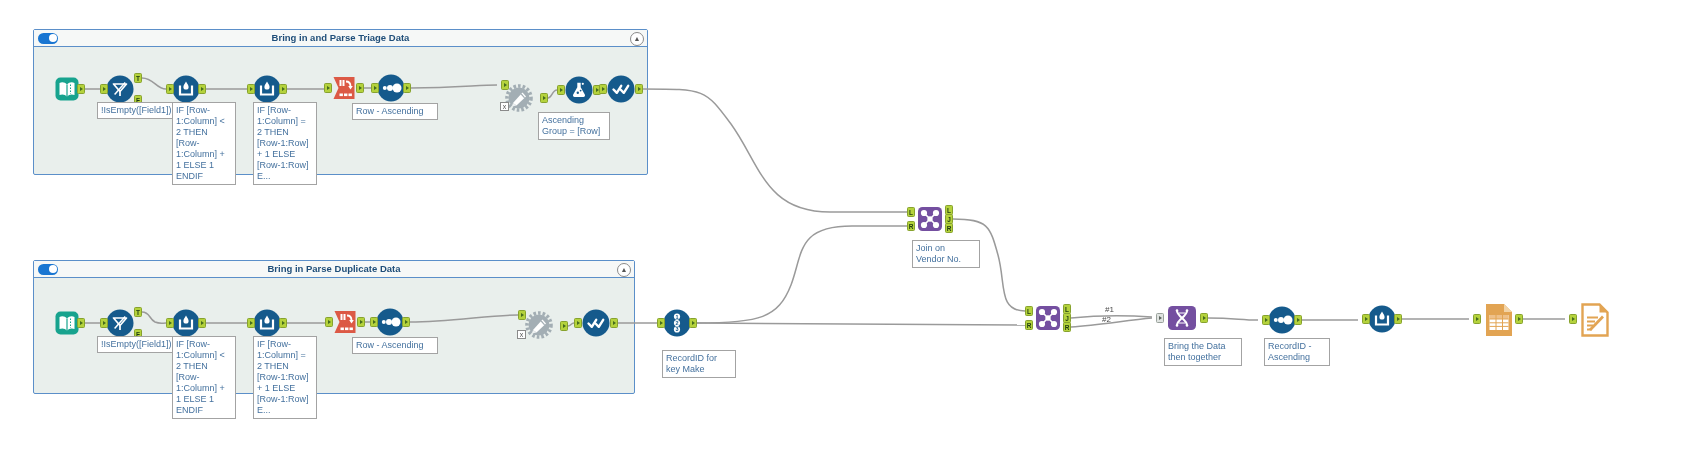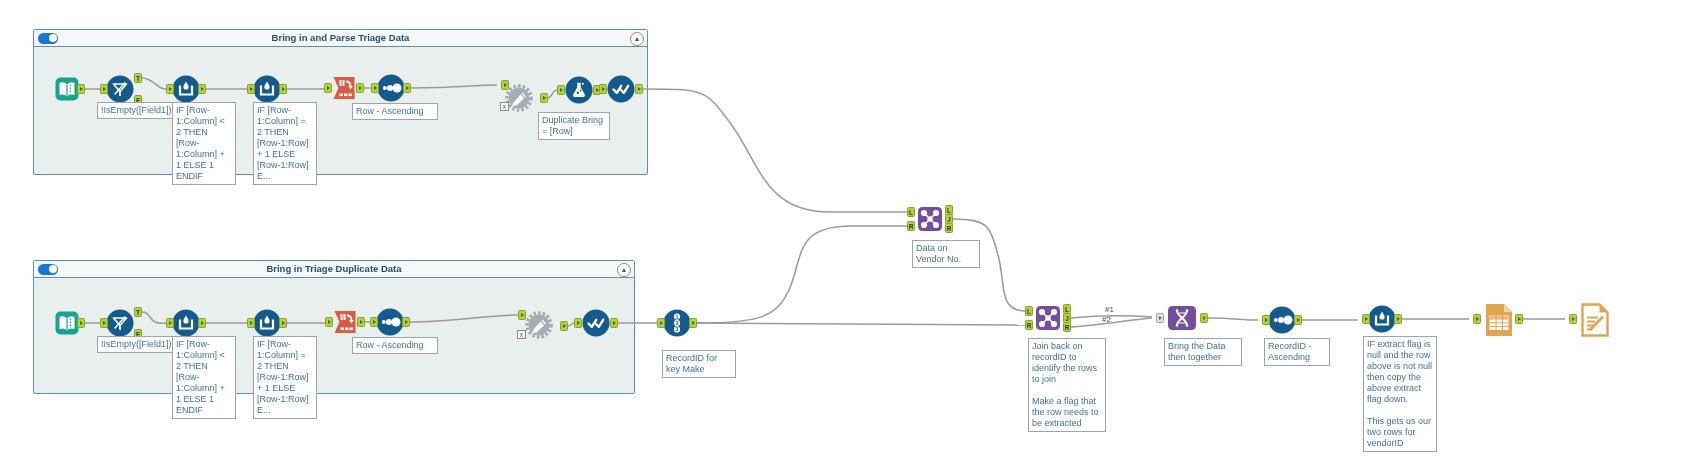--- a/index.html
+++ b/index.html
@@ -138,21 +138,21 @@
   <div class="container" style="left:33px;top:17px;width:615px;height:146px;">
     <div class="chead">
       <div class="toggle"></div>
       <div class="ctitle">Bring in and Parse Triage Data</div>
       <div class="collapse">▲</div>
     </div>
   </div>
   <div class="container" style="left:33px;top:248px;width:602px;height:134px;">
     <div class="chead">
       <div class="toggle"></div>
-      <div class="ctitle">Bring in Triage Duplicate Data</div>
+      <div class="ctitle">Bring in Parse Duplicate Data</div>
       <div class="collapse">▲</div>
     </div>
   </div>
 
   <svg id="wires" width="1696" height="467">
     <path d="M85,77 H100"></path>
     <path d="M142,66 C154,66 156,77 166,77"></path>
     <path d="M206,77 H247"></path>
     <path d="M287,77 H324"></path>
     <path d="M364,76 H371"></path>
@@ -316,31 +316,25 @@
   <span class="an" style="left:1515px;top:302px;"></span>
   <span class="an" style="left:1569px;top:302px;"></span>
 
   <span class="wlabel" style="left:1105px;top:293px;">#1</span>
   <span class="wlabel" style="left:1102px;top:303px;">#2</span>
 
   <div class="ann" style="left:97px;top:90px;width:92px;">!IsEmpty([Field1])</div>
   <div class="ann" style="left:172px;top:90px;width:64px;">IF [Row-1:Column] &lt; 2 THEN [Row-1:Column] + 1 ELSE 1 ENDIF</div>
   <div class="ann" style="left:253px;top:90px;width:64px;">IF [Row-1:Column] = 2 THEN [Row-1:Row] + 1 ELSE [Row-1:Row] E...</div>
   <div class="ann" style="left:352px;top:91px;width:86px;">Row - Ascending</div>
-  <div class="ann" style="left:538px;top:100px;width:72px;">Duplicate Bring = [Row]</div>
+  <div class="ann" style="left:538px;top:100px;width:72px;">Ascending Group = [Row]</div>
 
   <div class="ann" style="left:97px;top:324px;width:92px;">!IsEmpty([Field1])</div>
   <div class="ann" style="left:172px;top:324px;width:64px;">IF [Row-1:Column] &lt; 2 THEN [Row-1:Column] + 1 ELSE 1 ENDIF</div>
   <div class="ann" style="left:253px;top:324px;width:64px;">IF [Row-1:Column] = 2 THEN [Row-1:Row] + 1 ELSE [Row-1:Row] E...</div>
   <div class="ann" style="left:352px;top:325px;width:86px;">Row - Ascending</div>
 
   <div class="ann" style="left:662px;top:338px;width:74px;">RecordID for key Make</div>
-  <div class="ann" style="left:912px;top:228px;width:68px;">Data on Vendor No.</div>
-  <div class="ann" style="left:1028px;top:326px;width:78px;">Join back on recordID to identify the rows to join
-
-Make a flag that the row needs to be extracted</div>
+  <div class="ann" style="left:912px;top:228px;width:68px;">Join on Vendor No.</div>
   <div class="ann" style="left:1164px;top:326px;width:78px;">Bring the Data then together</div>
   <div class="ann" style="left:1264px;top:326px;width:66px;">RecordID - Ascending</div>
-  <div class="ann" style="left:1363px;top:324px;width:74px;">IF extract flag is null and the row above is not null then copy the above extract flag down.
-
-This gets us our two rows for vendorID</div>
 
 </div>
 
 </body></html>

